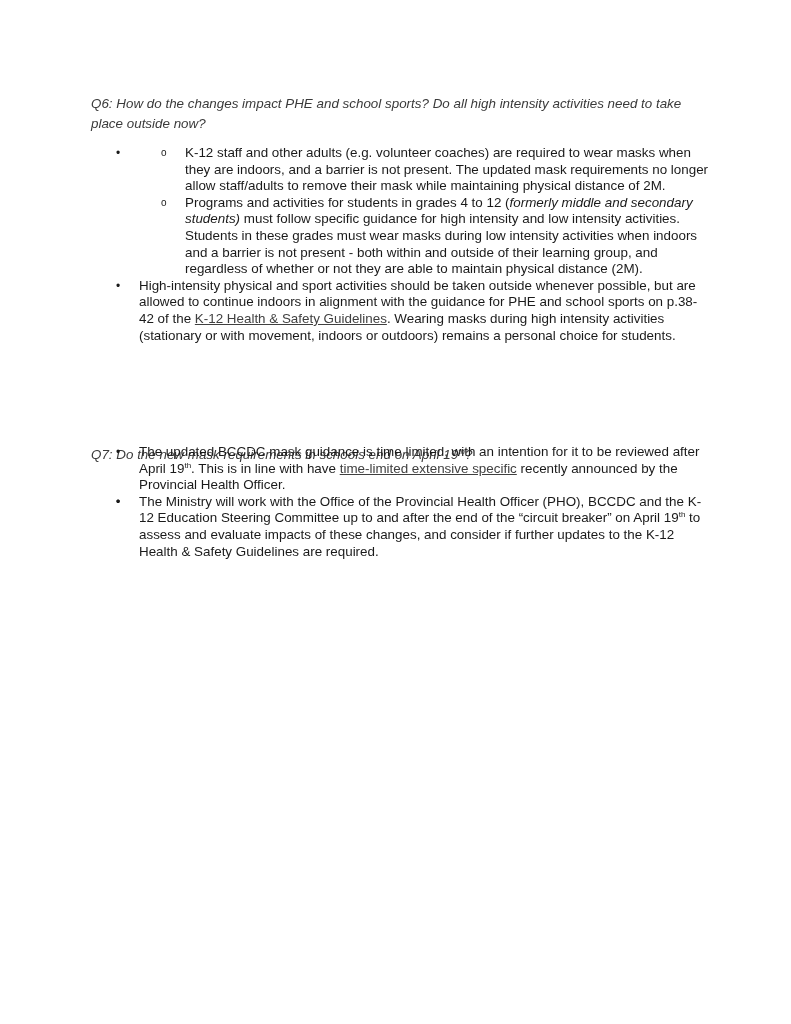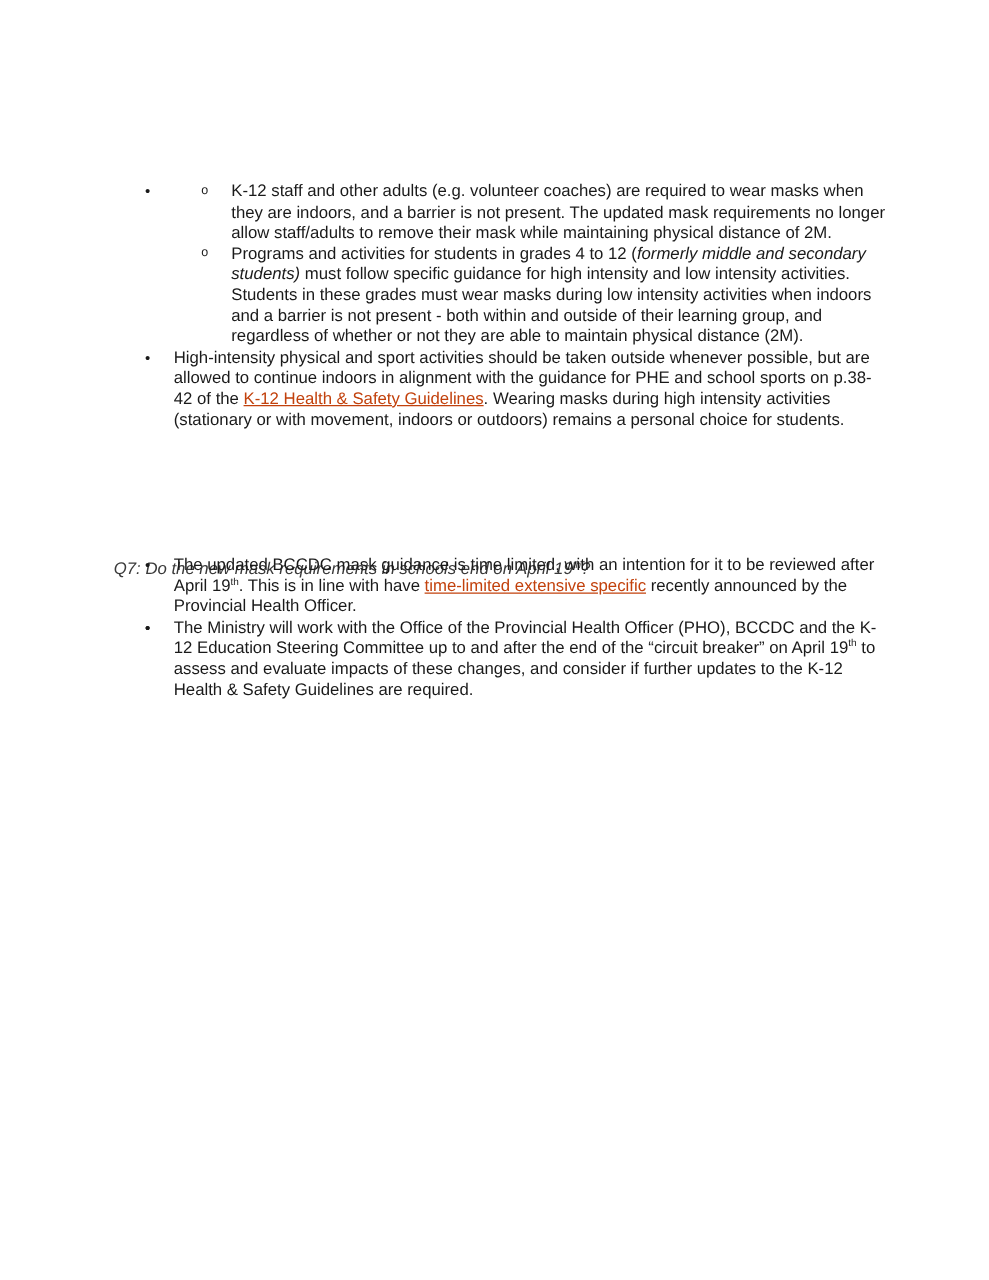--- a/index.html
+++ b/index.html
@@ -26,29 +26,30 @@
   ul.lvl1 > li { position: relative; padding-left: 48px; margin: 0; }
   ul.lvl1 > li > .bullet {
     position: absolute; left: 25px; top: 0; font-size: 12px; line-height: 16.6px;
   }
   ul.lvl2 { list-style: none; margin: 0; padding: 0; }
   ul.lvl2 > li { position: relative; padding-left: 46px; margin: 0; }
   ul.lvl2 > li > .bullet {
     position: absolute; left: 22px; top: 0; font-size: 10px; line-height: 16.6px;
   }
   .txt { display: inline; }
-  a.link { color: #c2410c; text-decoration: underline; }
+  a.link { color: #404040; text-decoration: underline; }
   sup { font-size: 8px; line-height: 0; vertical-align: 5px; }
   em { font-style: italic; }
 </style>
 </head>
 <body>
 
 <div class="page">
 
+  <p class="question q6">Q6: How do the changes impact PHE and school sports? Do all high intensity activities need to take place outside now?</p>
 
   <ul class="lvl1 list-q6">
     <li>
       <span class="bullet">•</span>
       <ul class="lvl2">
         <li>
           <span class="bullet">o</span>
           <span class="txt">K-12 staff and other adults (e.g. volunteer coaches) are required to wear masks when they are indoors, and a barrier is not present. The updated mask requirements no longer allow staff/adults to remove their mask while maintaining physical distance of 2M.</span>
         </li>
         <li>

